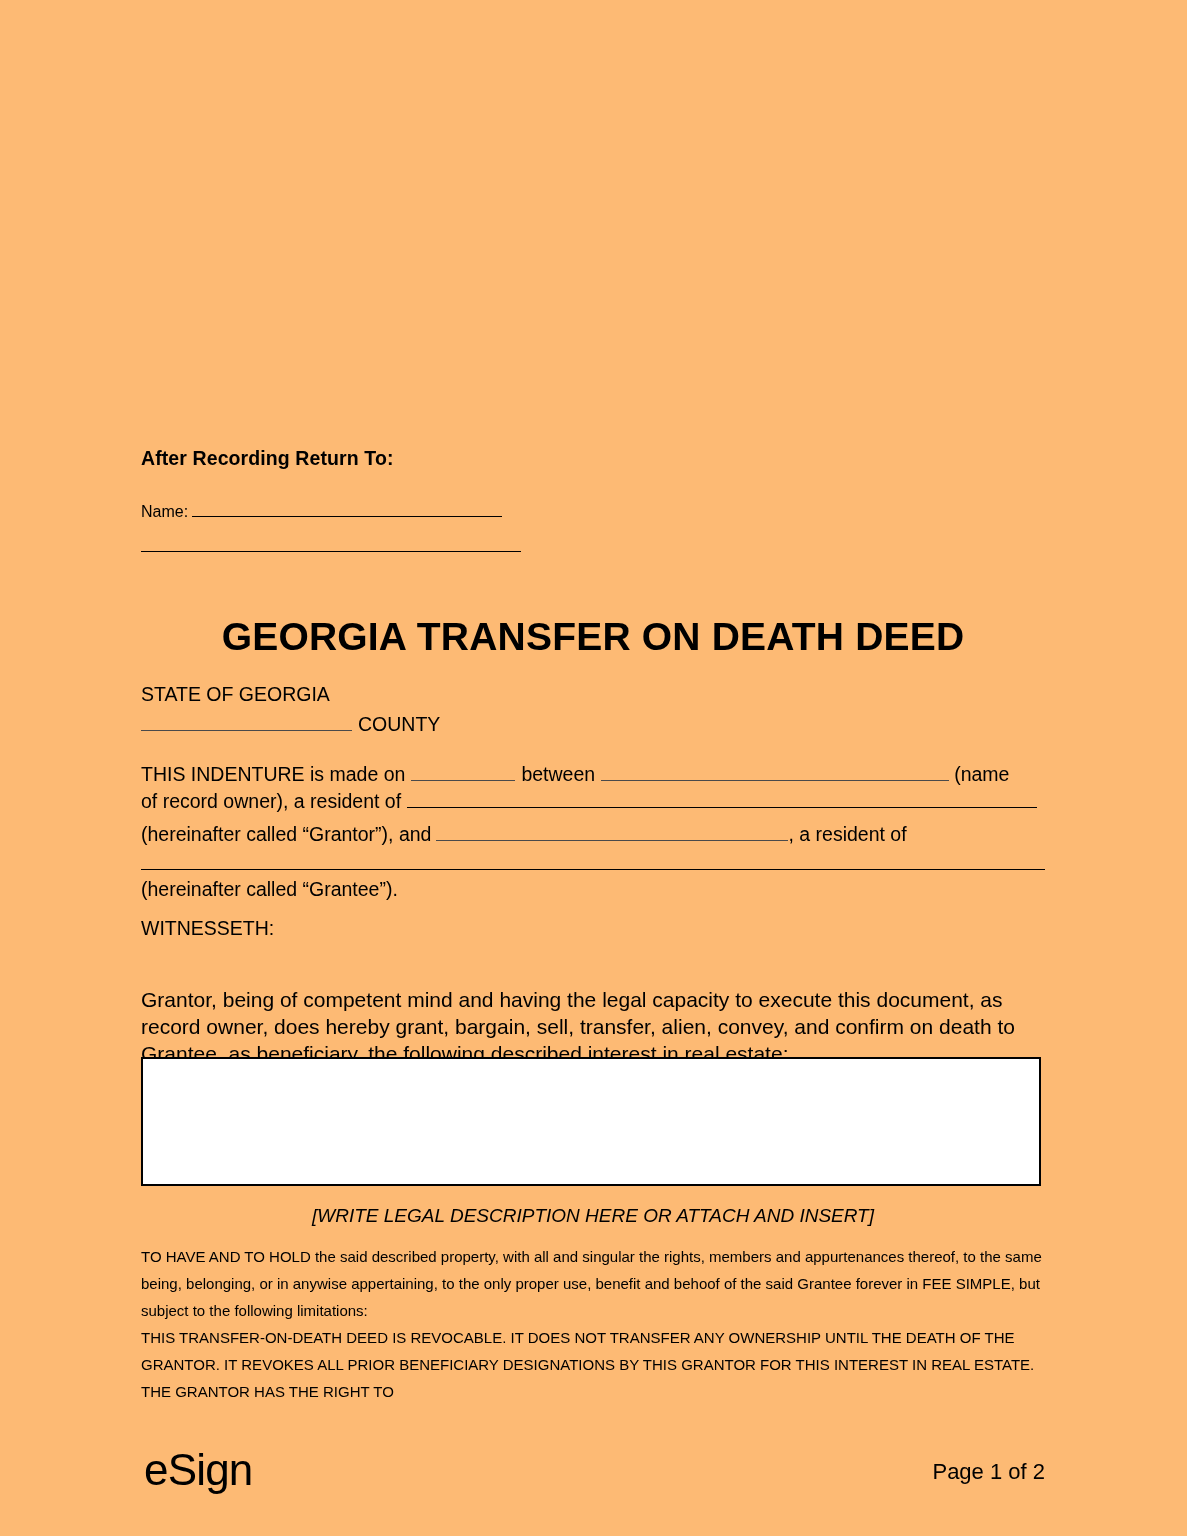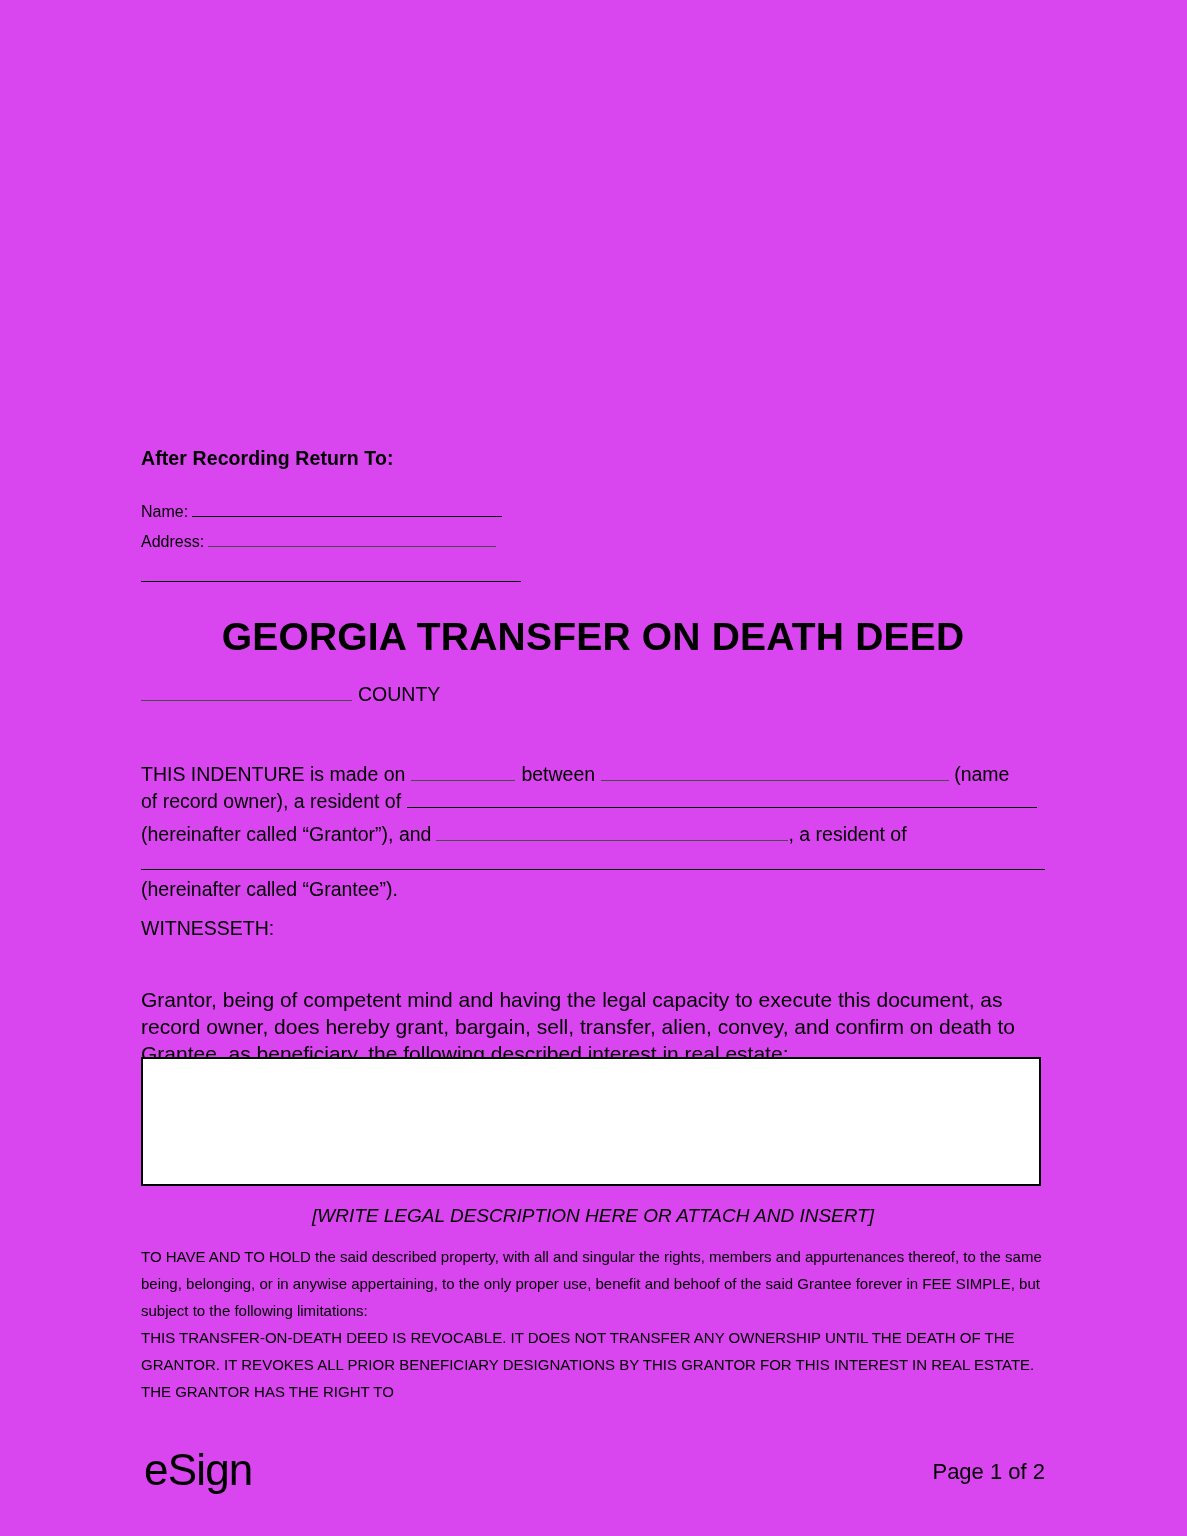--- a/index.html
+++ b/index.html
@@ -8,21 +8,21 @@
     background: #ffffff;
   }
   body {
     font-family: "Liberation Sans", sans-serif;
     color: #000000;
   }
   .page {
     position: relative;
     width: 1187px;
     height: 1536px;
-    background: #d946ef;
+    background: #fdba74;
     overflow: hidden;
     box-sizing: border-box;
   }
   .content {
     position: absolute;
     left: 141px;
     top: 0;
     width: 904px;
   }
 
@@ -210,30 +210,28 @@
 
 <div class="page">
   <div class="content">
 
     <div class="return-block">
       <div class="return-title">After Recording Return To:</div>
       <div class="return-fields">
         <div class="field-row">
           <span class="field-label">Name:</span><span class="rule rule-dark rule-name"></span>
         </div>
-        <div class="field-row">
-          <span class="field-label">Address:</span><span class="rule rule-address"></span>
-        </div>
         <span class="rule-third"></span>
       </div>
     </div>
 
     <h1 class="doc-title">GEORGIA TRANSFER ON DEATH DEED</h1>
 
     <div class="state-block">
+      <div>STATE OF GEORGIA</div>
       <div>
         <span class="rule-county"></span><span class="county-word">COUNTY</span>
       </div>
     </div>
 
     <div class="indenture">
       <div class="line">
         <span>THIS INDENTURE is made on</span><span class="rule rule-date"></span><span>between</span><span class="rule rule-name-owner"></span><span>(name</span>
       </div>
       <div class="line">

